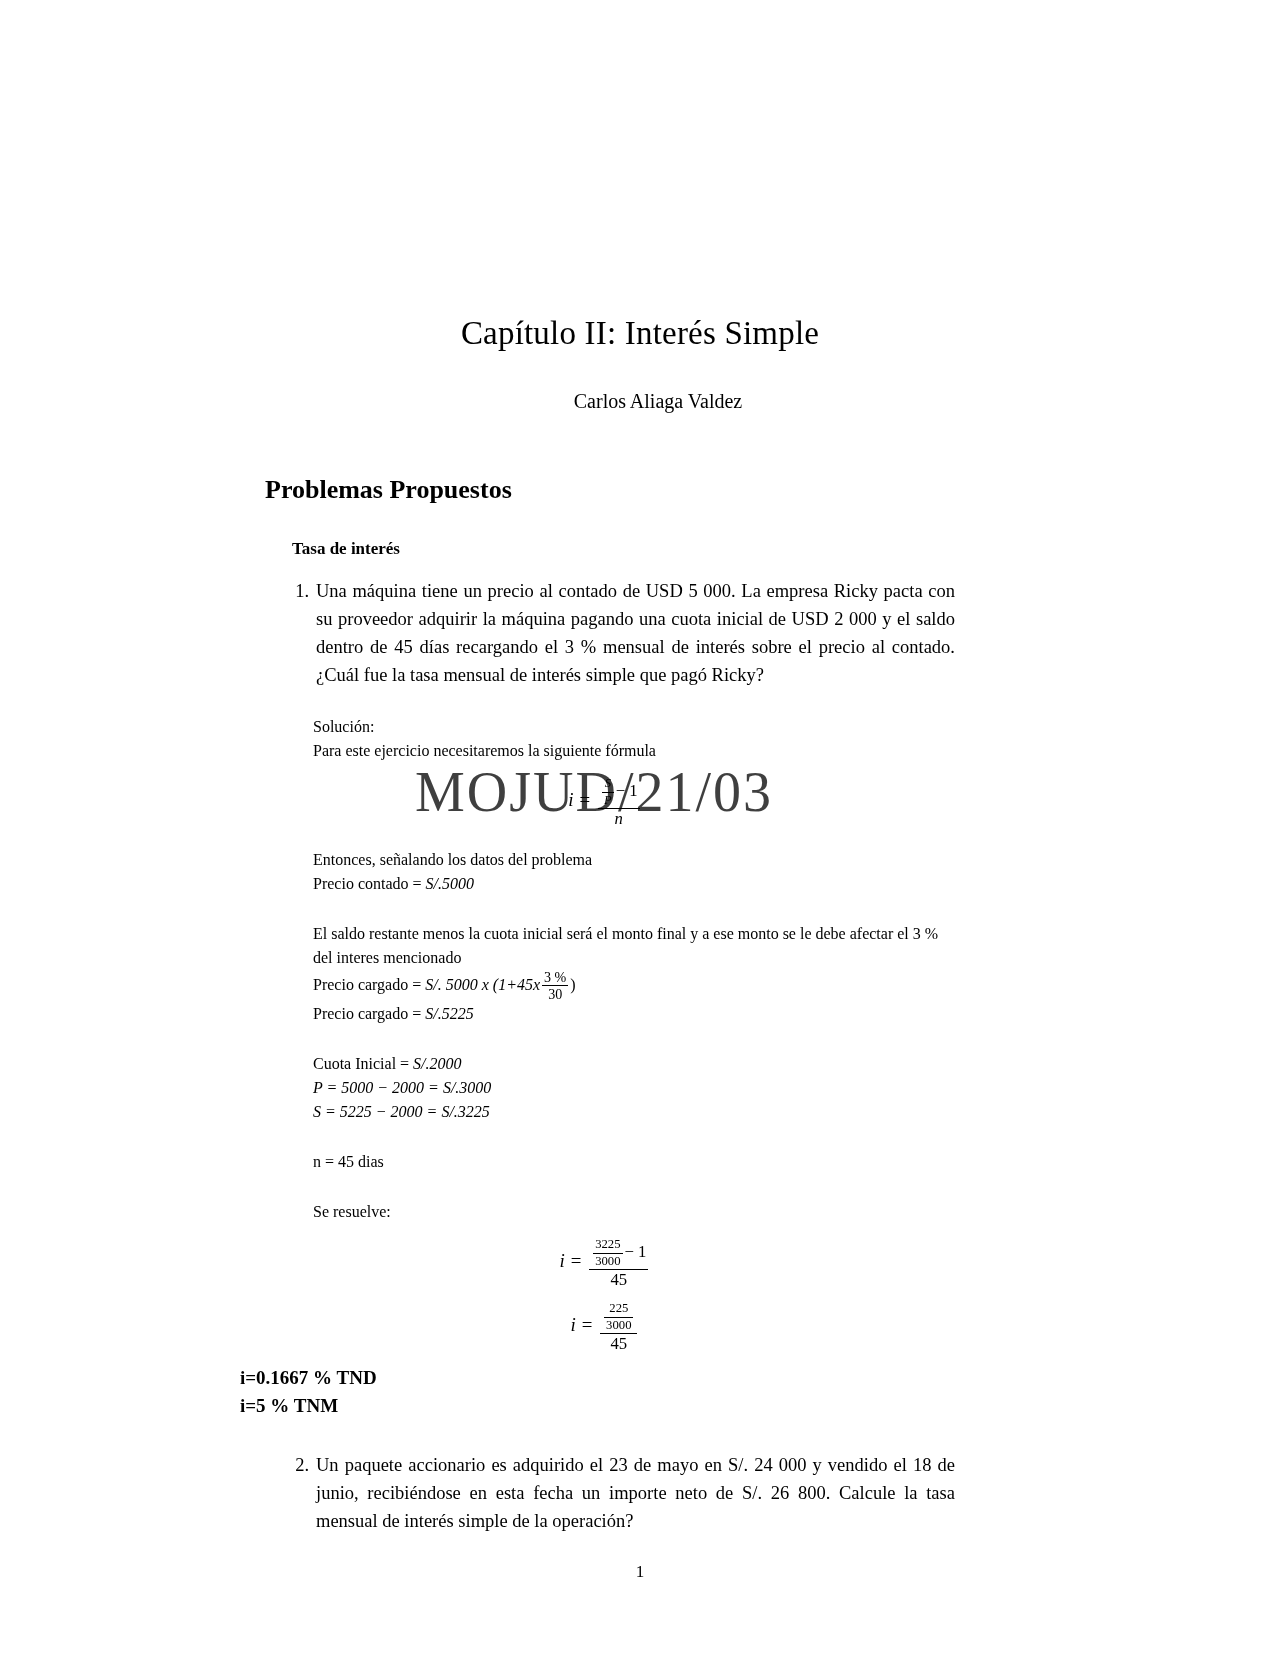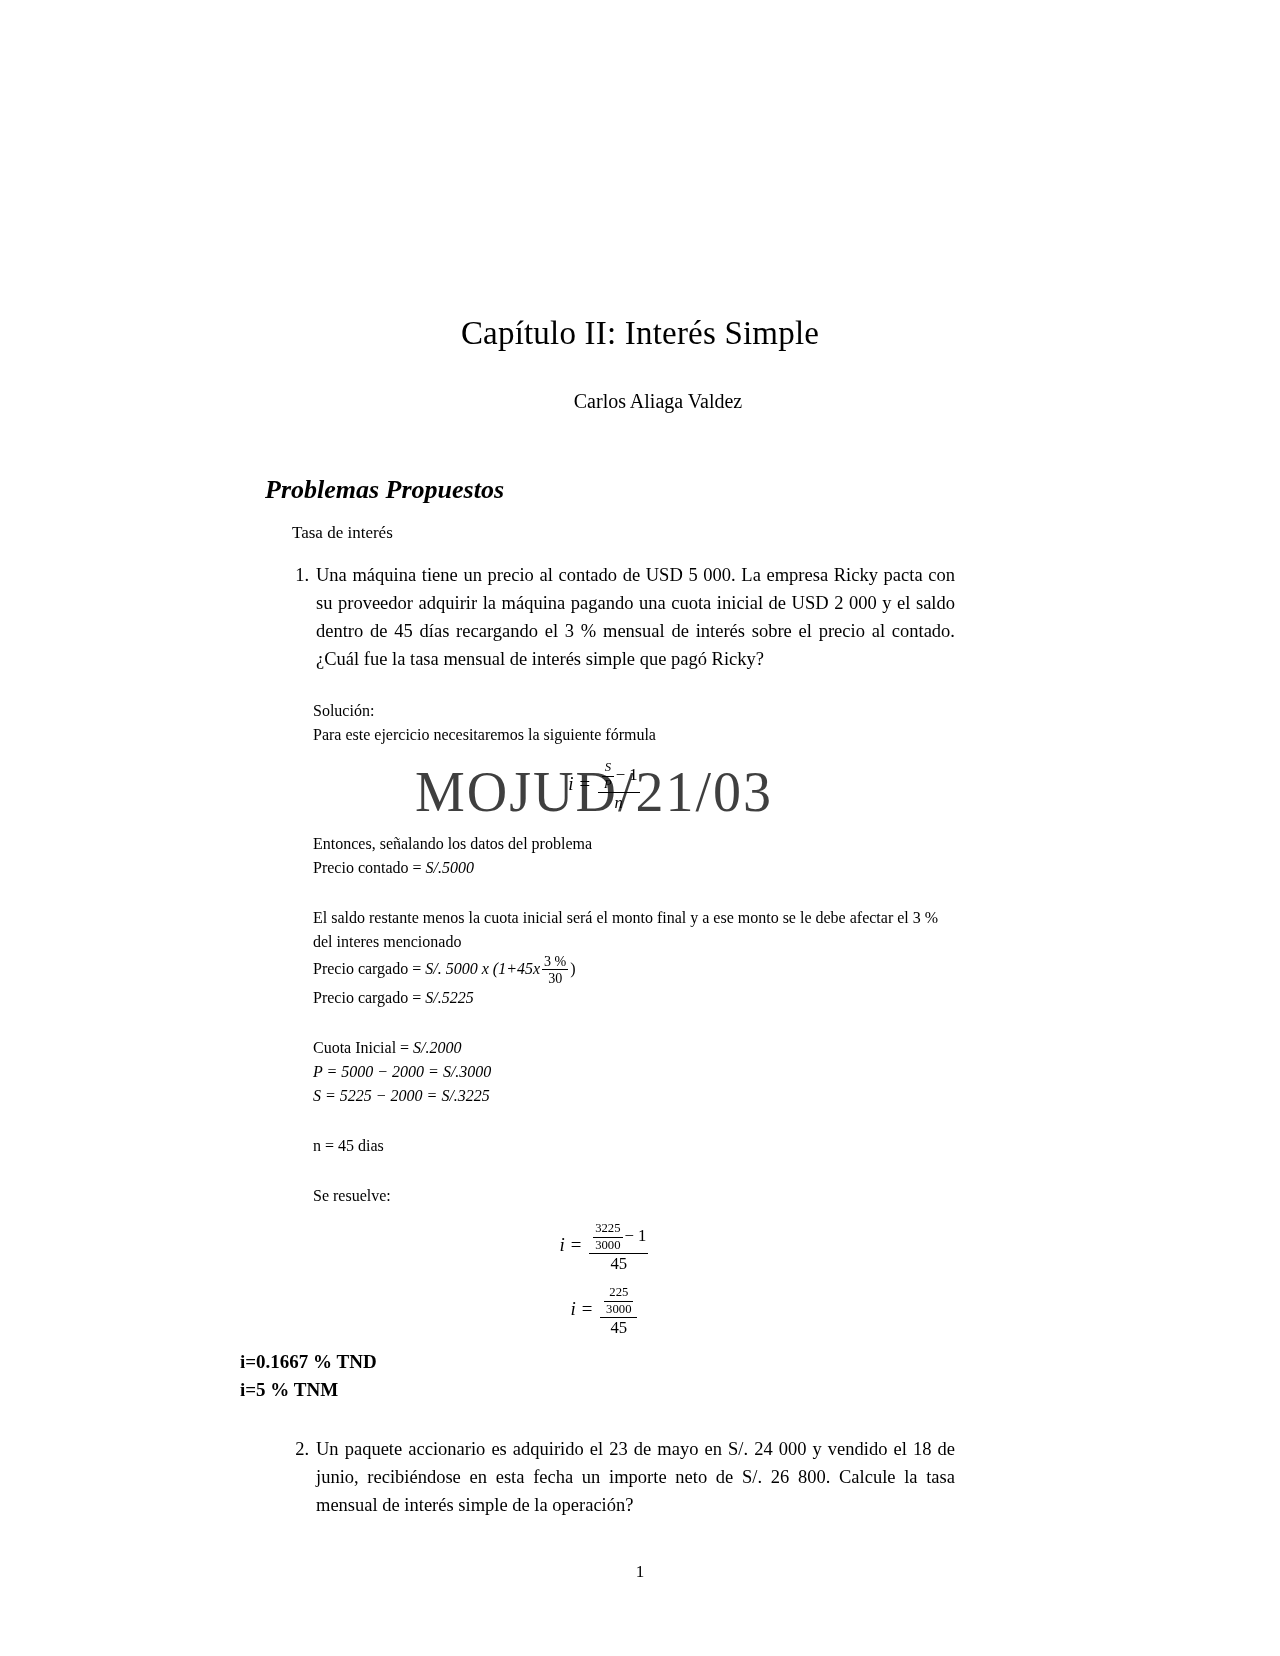--- a/index.html
+++ b/index.html
@@ -51,26 +51,25 @@
   .doc-author {
     text-align: center;
     font-size: 20px;
     margin-top: 38px;
     padding-left: 36px;
   }
   .section-title {
     font-size: 26px;
     font-weight: bold;
     margin: 62px 0 16px 265px;
-    font-style: italic;
   }
   .subsection-title {
     font-size: 17px;
-    font-weight: normal;
-    margin: 18px 0 0 292px;
+    font-weight: bold;
+    margin: 34px 0 0 292px;
   }
   .enum-item {
     position: relative;
     margin: 18px 0 0 283px;
     width: 672px;
     font-size: 18.5px;
     line-height: 1.52;
     text-align: justify;
   }
   .enum-num {

